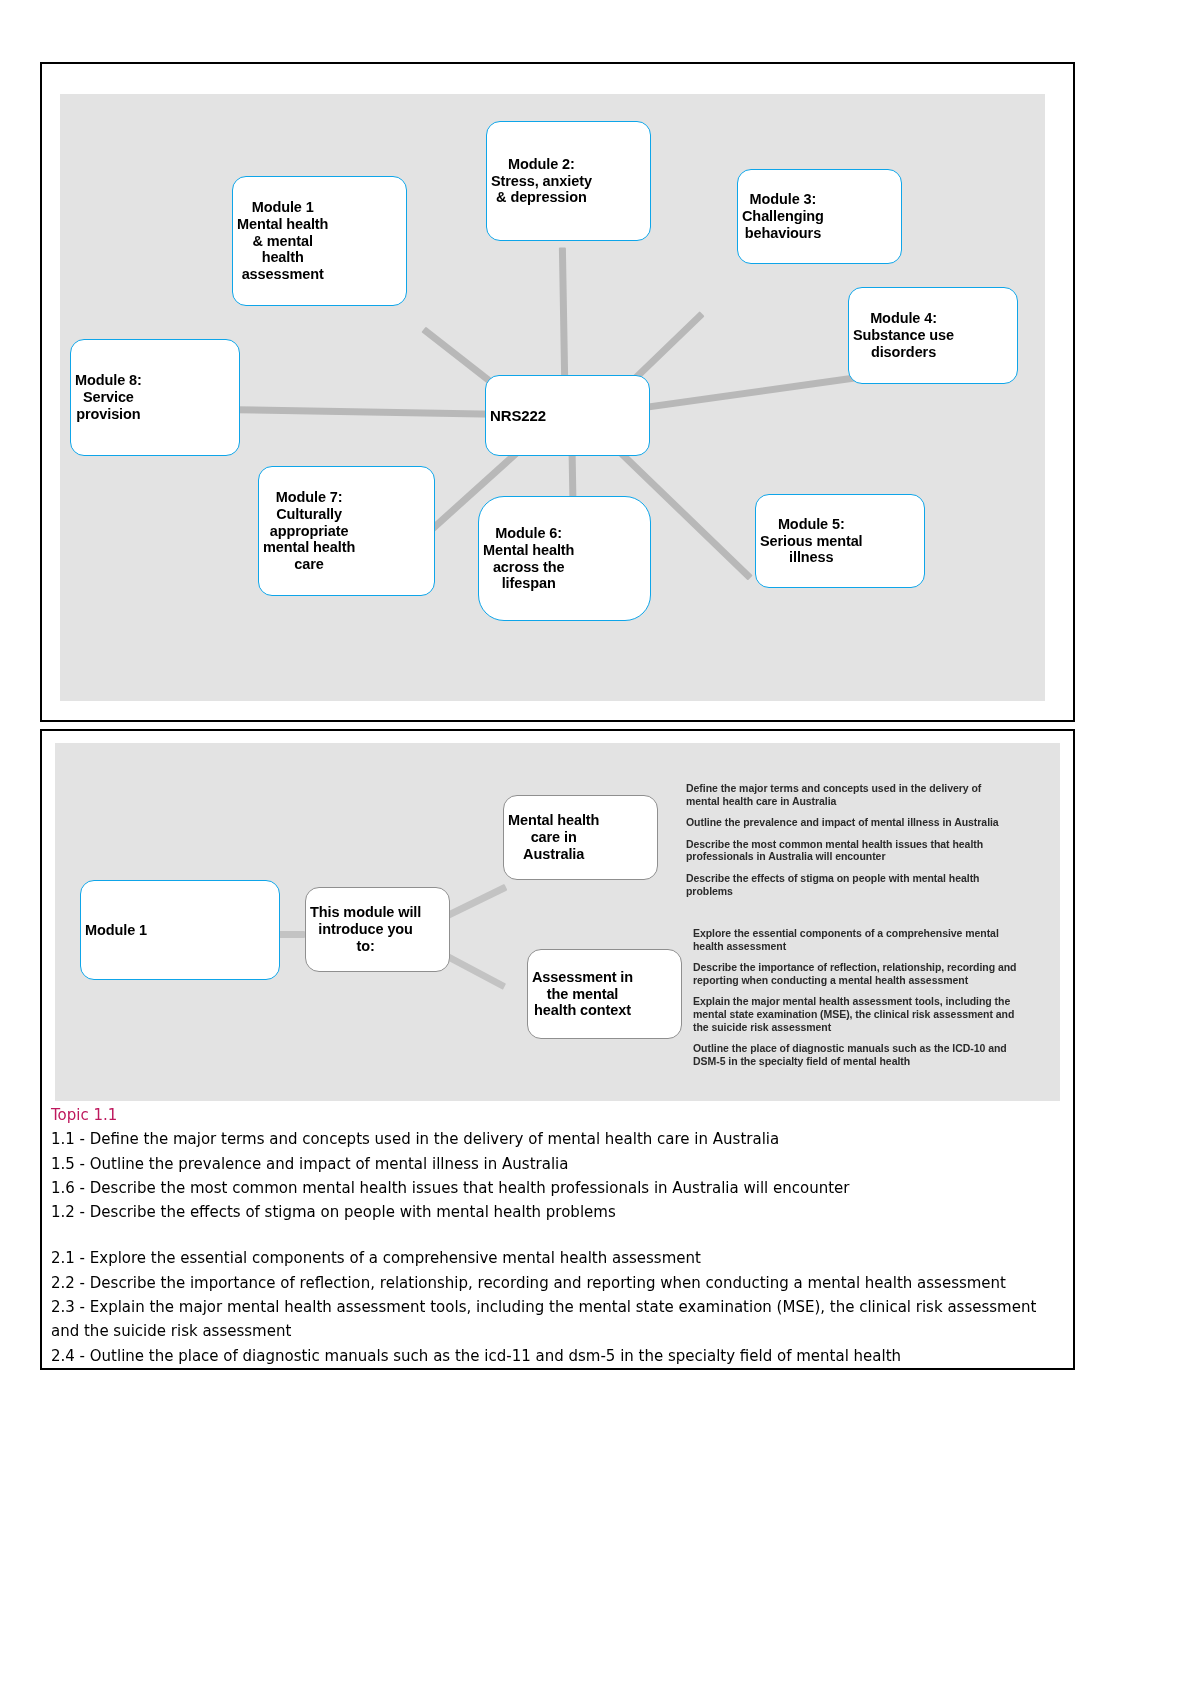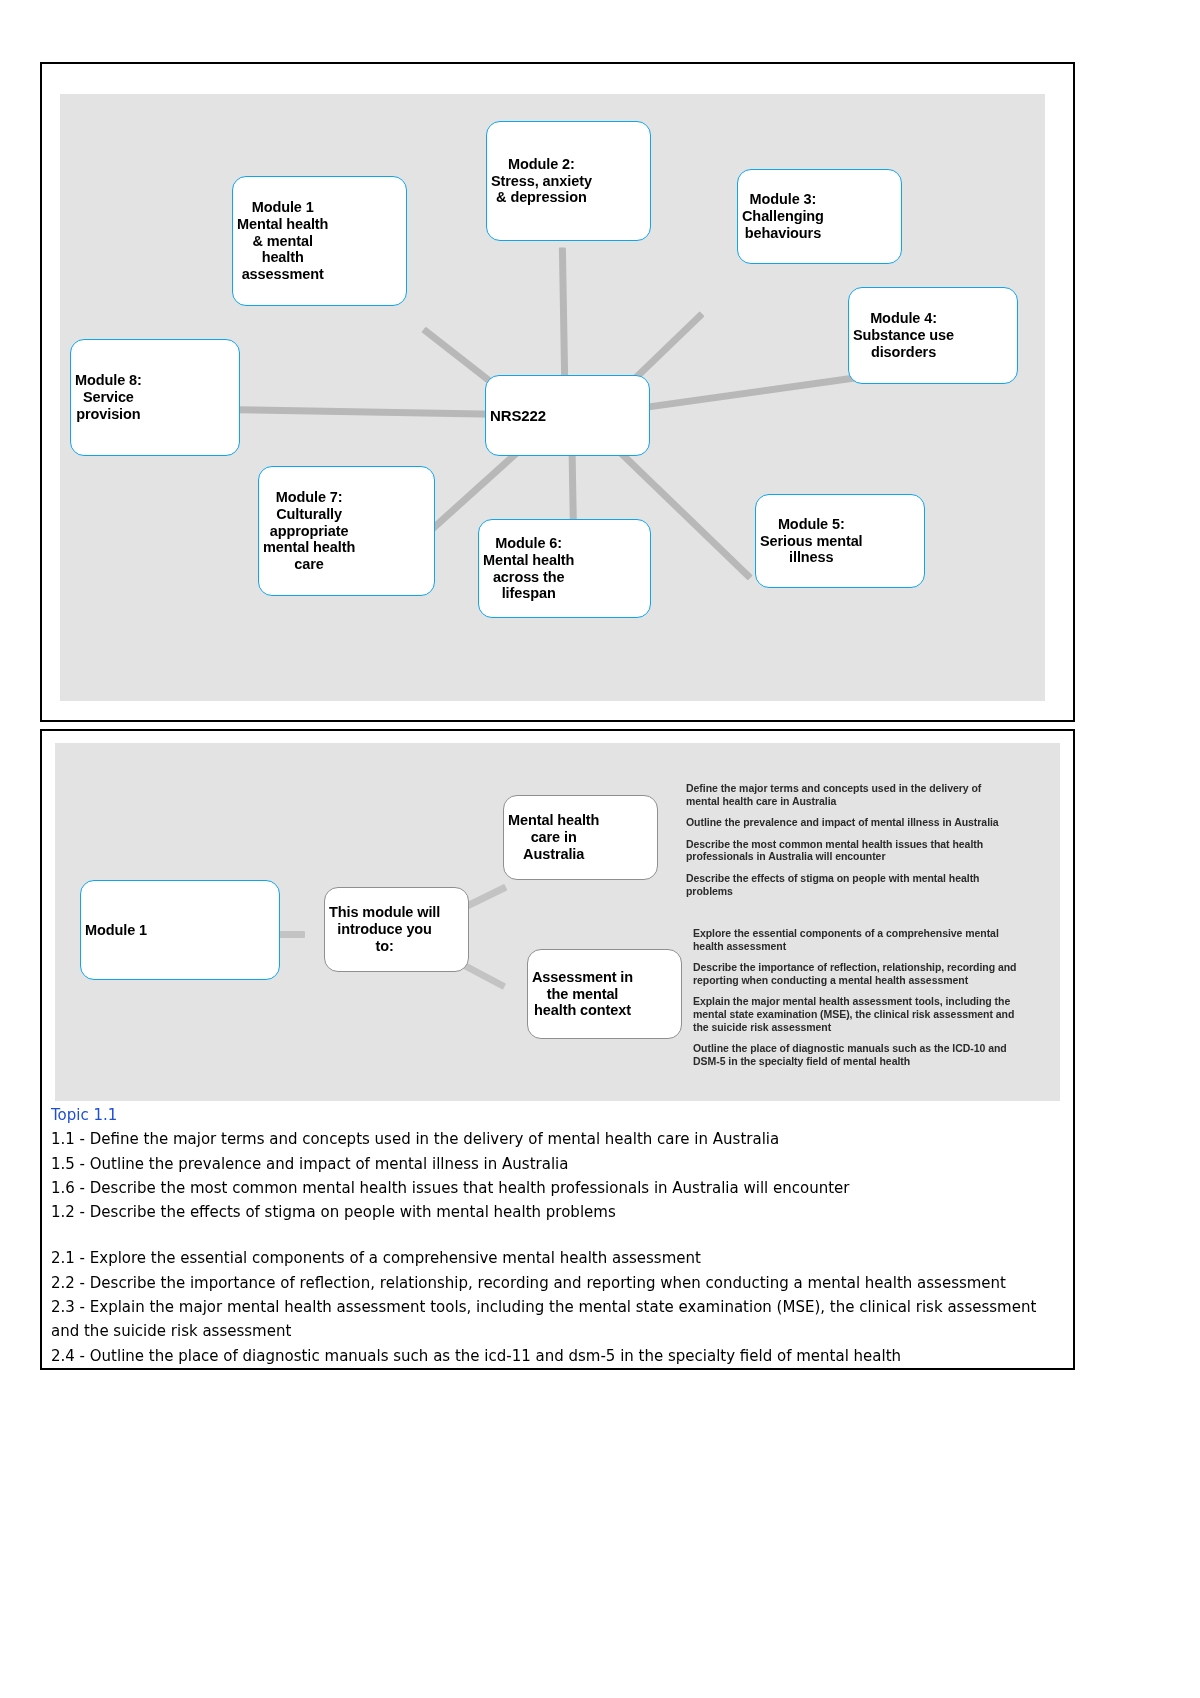--- a/index.html
+++ b/index.html
@@ -74,21 +74,21 @@
 
   
   #topics{
     position:absolute;
     left:49px;top:1096px;width:1015px;
   }
   .topic-block{margin-bottom:0;}
   .topic-head{
     font-size:15px;
     line-height:1.62;
-    color:#1d4ed8;
+    color:#be185d;
     font-family:"DejaVu Sans", sans-serif;
   }
   .topic-line{
     font-size:15px;
     line-height:1.62;
     color:#000000;
     font-family:"DejaVu Sans", sans-serif;
   }
   .topic-gap{height:22px;}
 </style>
@@ -124,21 +124,21 @@
     </div>
 
     <div class="node center" style="left:425px;top:281px;width:165px;height:81px;">
       <span>NRS222</span>
     </div>
 
     <div class="node" style="left:695px;top:400px;width:170px;height:94px;">
       <span>Module 5:<br>Serious mental<br>illness</span>
     </div>
 
-    <div class="node" style="left:418px;top:425px;width:173px;height:99px;">
+    <div class="node" style="left:418px;top:402px;width:173px;height:125px;border-radius:26px;">
       <span>Module 6:<br>Mental health<br>across the<br>lifespan</span>
     </div>
 
     <div class="node" style="left:198px;top:372px;width:177px;height:130px;">
       <span>Module 7:<br>Culturally<br>appropriate<br>mental health<br>care</span>
     </div>
 
     <div class="node" style="left:10px;top:245px;width:170px;height:117px;">
       <span>Module 8:<br>Service<br>provision</span>
     </div>
@@ -150,21 +150,21 @@
   <div class="grey-stage" id="stage-module">
 
     <div class="edge light" style="left:205px;top:188px;width:45px;"></div>
     <div class="edge light" style="left:370px;top:180px;width:90px;transform:rotate(-26deg);"></div>
     <div class="edge light" style="left:370px;top:198px;width:90px;transform:rotate(28deg);"></div>
 
     <div class="node" style="left:25px;top:137px;width:200px;height:100px;">
       <span>Module 1</span>
     </div>
 
-    <div class="node grey" style="left:250px;top:144px;width:145px;height:85px;margin-left:19px;">
+    <div class="node grey" style="left:250px;top:144px;width:145px;height:85px;">
       <span>This module will<br>introduce you<br>to:</span>
     </div>
 
     <div class="node grey" style="left:448px;top:52px;width:155px;height:85px;">
       <span>Mental health<br>care in<br>Australia</span>
     </div>
 
     <div class="node grey" style="left:472px;top:206px;width:155px;height:90px;">
       <span>Assessment in<br>the mental<br>health context</span>
     </div>

